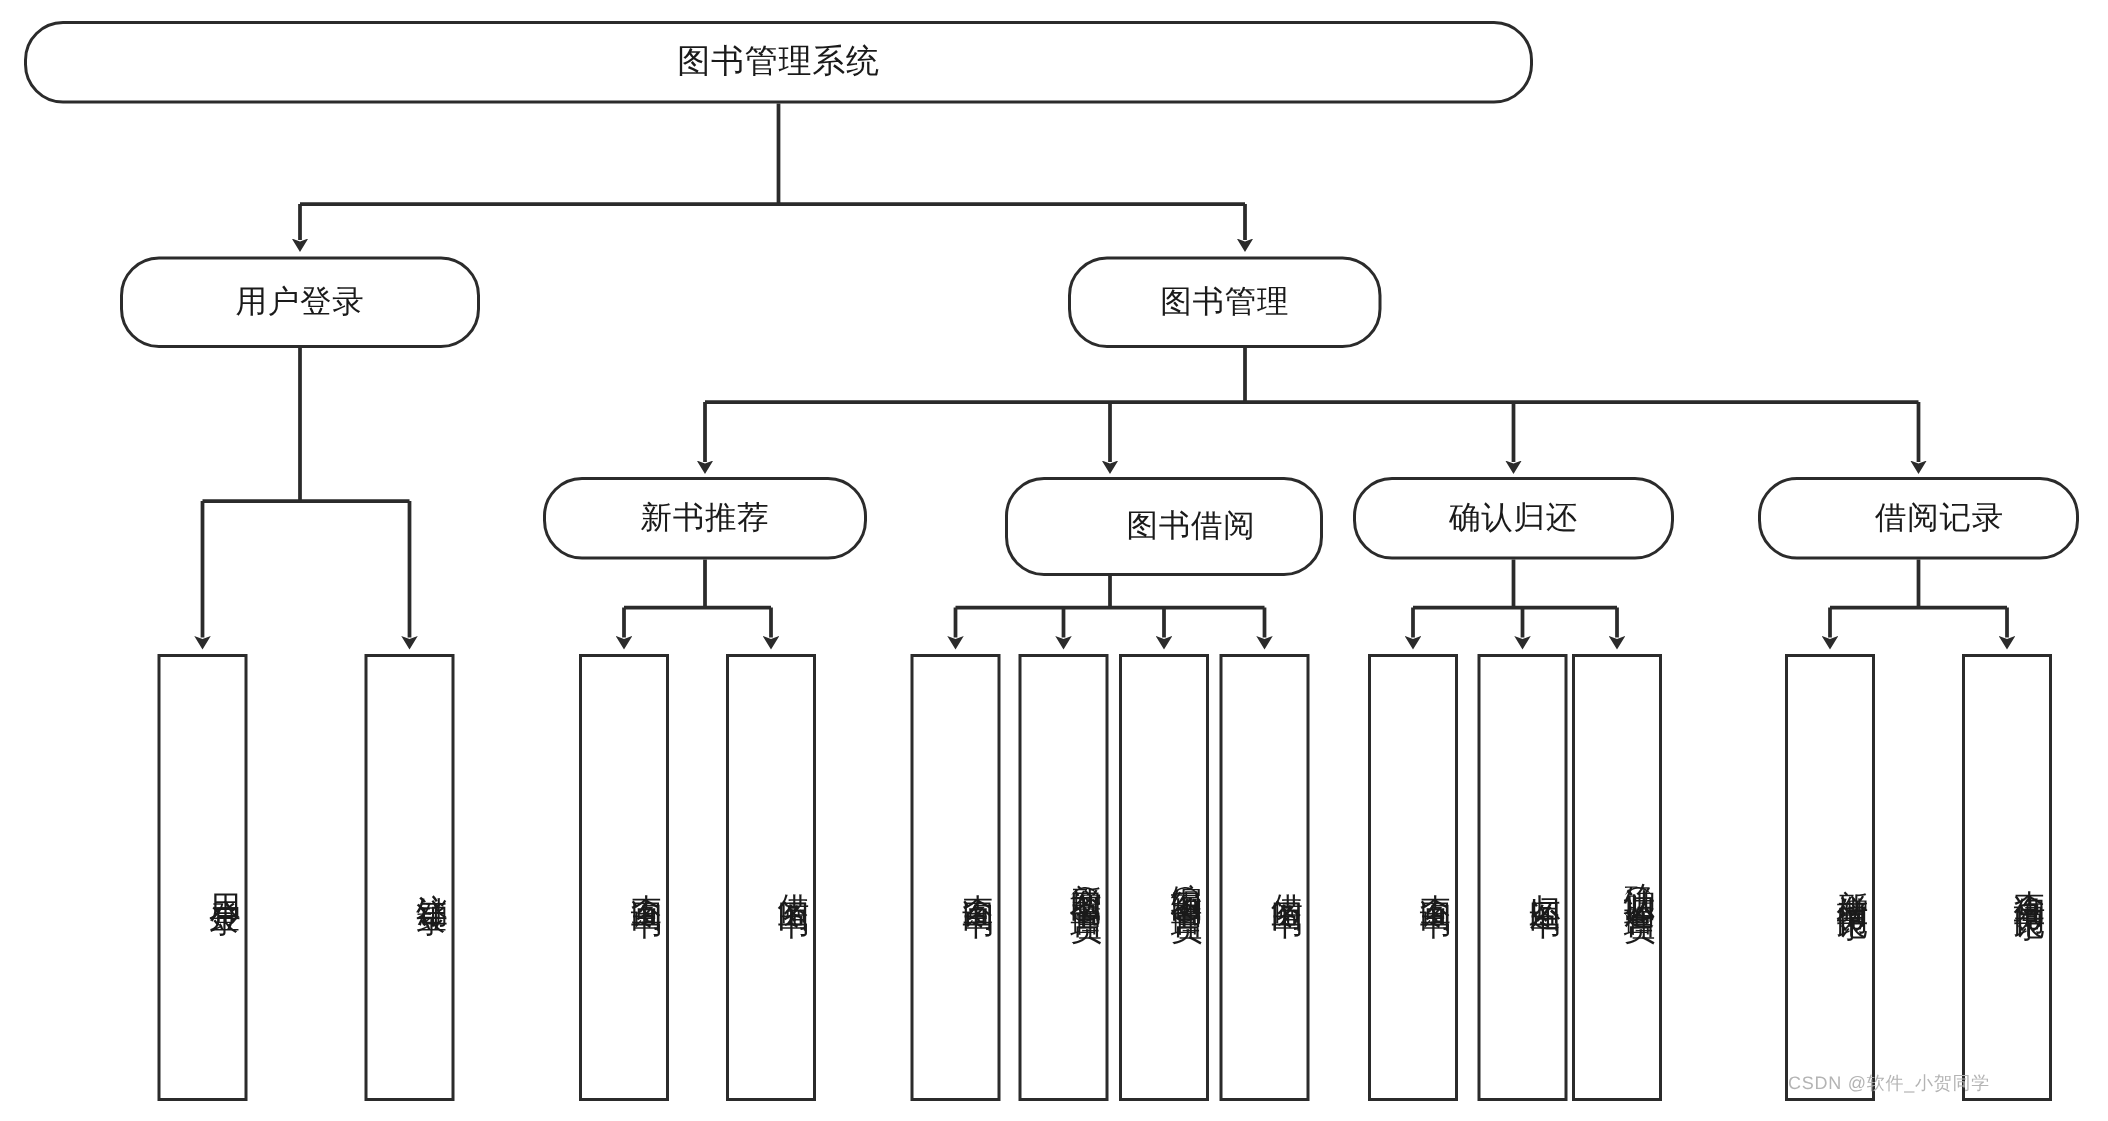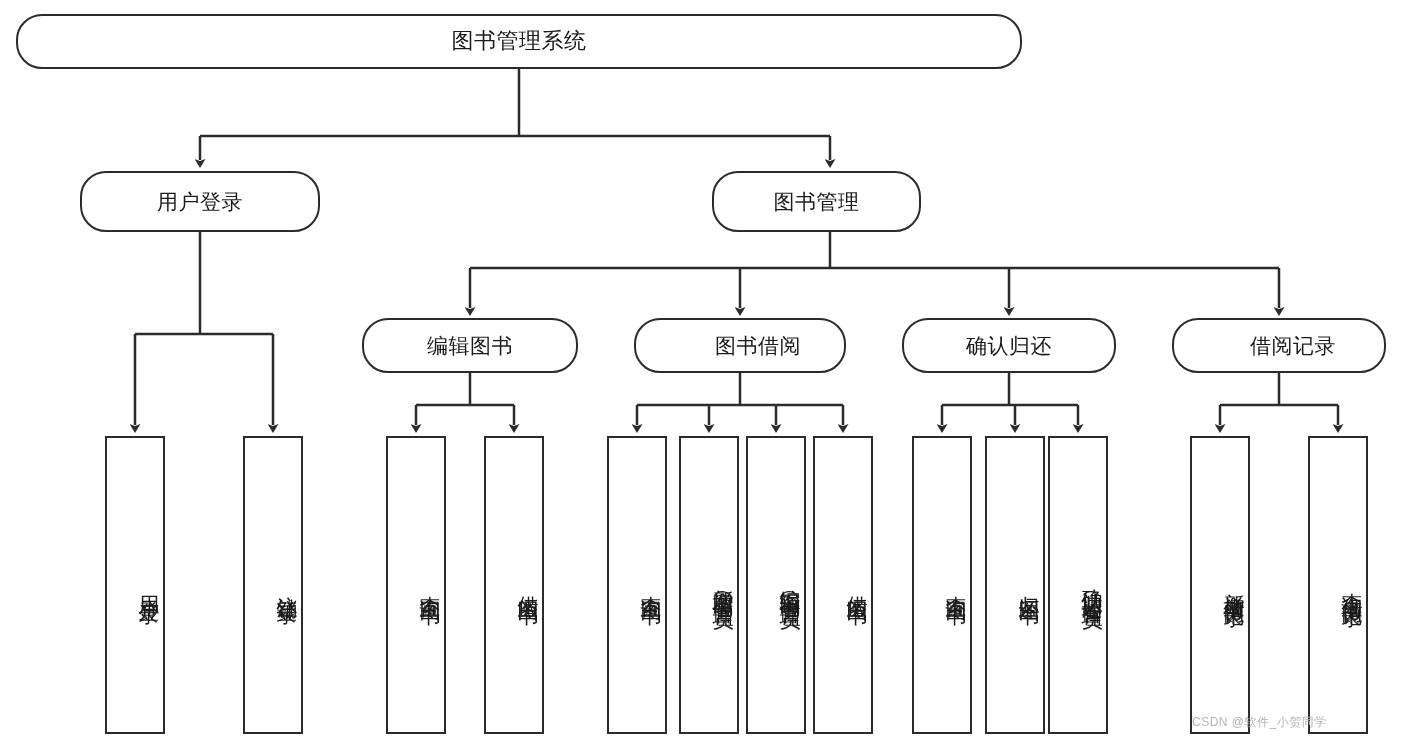--- a/index.html
+++ b/index.html
@@ -119,22 +119,22 @@
       <path d="M1220,405 L1220,425" marker-end="url(#arrow)"></path>
       <path d="M1338,405 L1338,425" marker-end="url(#arrow)"></path>
     </g>
   </svg>
 
   <div class="node horiz root" style="left: 16px; top: 14px; width: 1006px; height: 55px;">图书管理系统</div>
 
   <div class="node horiz" style="left: 80px; top: 171px; width: 240px; height: 61px;">用户登录</div>
   <div class="node horiz" style="left: 712px; top: 171px; width: 209px; height: 61px;">图书管理</div>
 
-  <div class="node horiz" style="left: 362px; top: 318px; width: 216px; height: 55px;">编辑图书</div>
-  <div class="node horiz" style="left: 634px; top: 318px; width: 212px; height: 55px; padding-left: 36px;">图书借阅</div>
+  <div class="node horiz" style="left: 362px; top: 318px; width: 216px; height: 55px;">新书推荐</div>
+  <div class="node horiz" style="left: 670px; top: 318px; width: 212px; height: 66px; padding-left: 36px;">图书借阅</div>
   <div class="node horiz" style="left: 902px; top: 318px; width: 214px; height: 55px;">确认归还</div>
   <div class="node horiz" style="left: 1172px; top: 318px; width: 214px; height: 55px; padding-left: 28px;">借阅记录</div>
 
   <div class="node vert" style="left: 105px; top: 436px; width: 60px; height: 298px;">用户登录</div>
   <div class="node vert" style="left: 243px; top: 436px; width: 60px; height: 298px;">注销登录</div>
   <div class="node vert" style="left: 386px; top: 436px; width: 60px; height: 298px;">查询图书</div>
   <div class="node vert" style="left: 484px; top: 436px; width: 60px; height: 298px;">借阅图书</div>
   <div class="node vert" style="left: 607px; top: 436px; width: 60px; height: 298px;">查询图书</div>
   <div class="node vert" style="left: 679px; top: 436px; width: 60px; height: 298px;">新增图书（管理员）</div>
   <div class="node vert" style="left: 746px; top: 436px; width: 60px; height: 298px;">编辑图书（管理员）</div>

